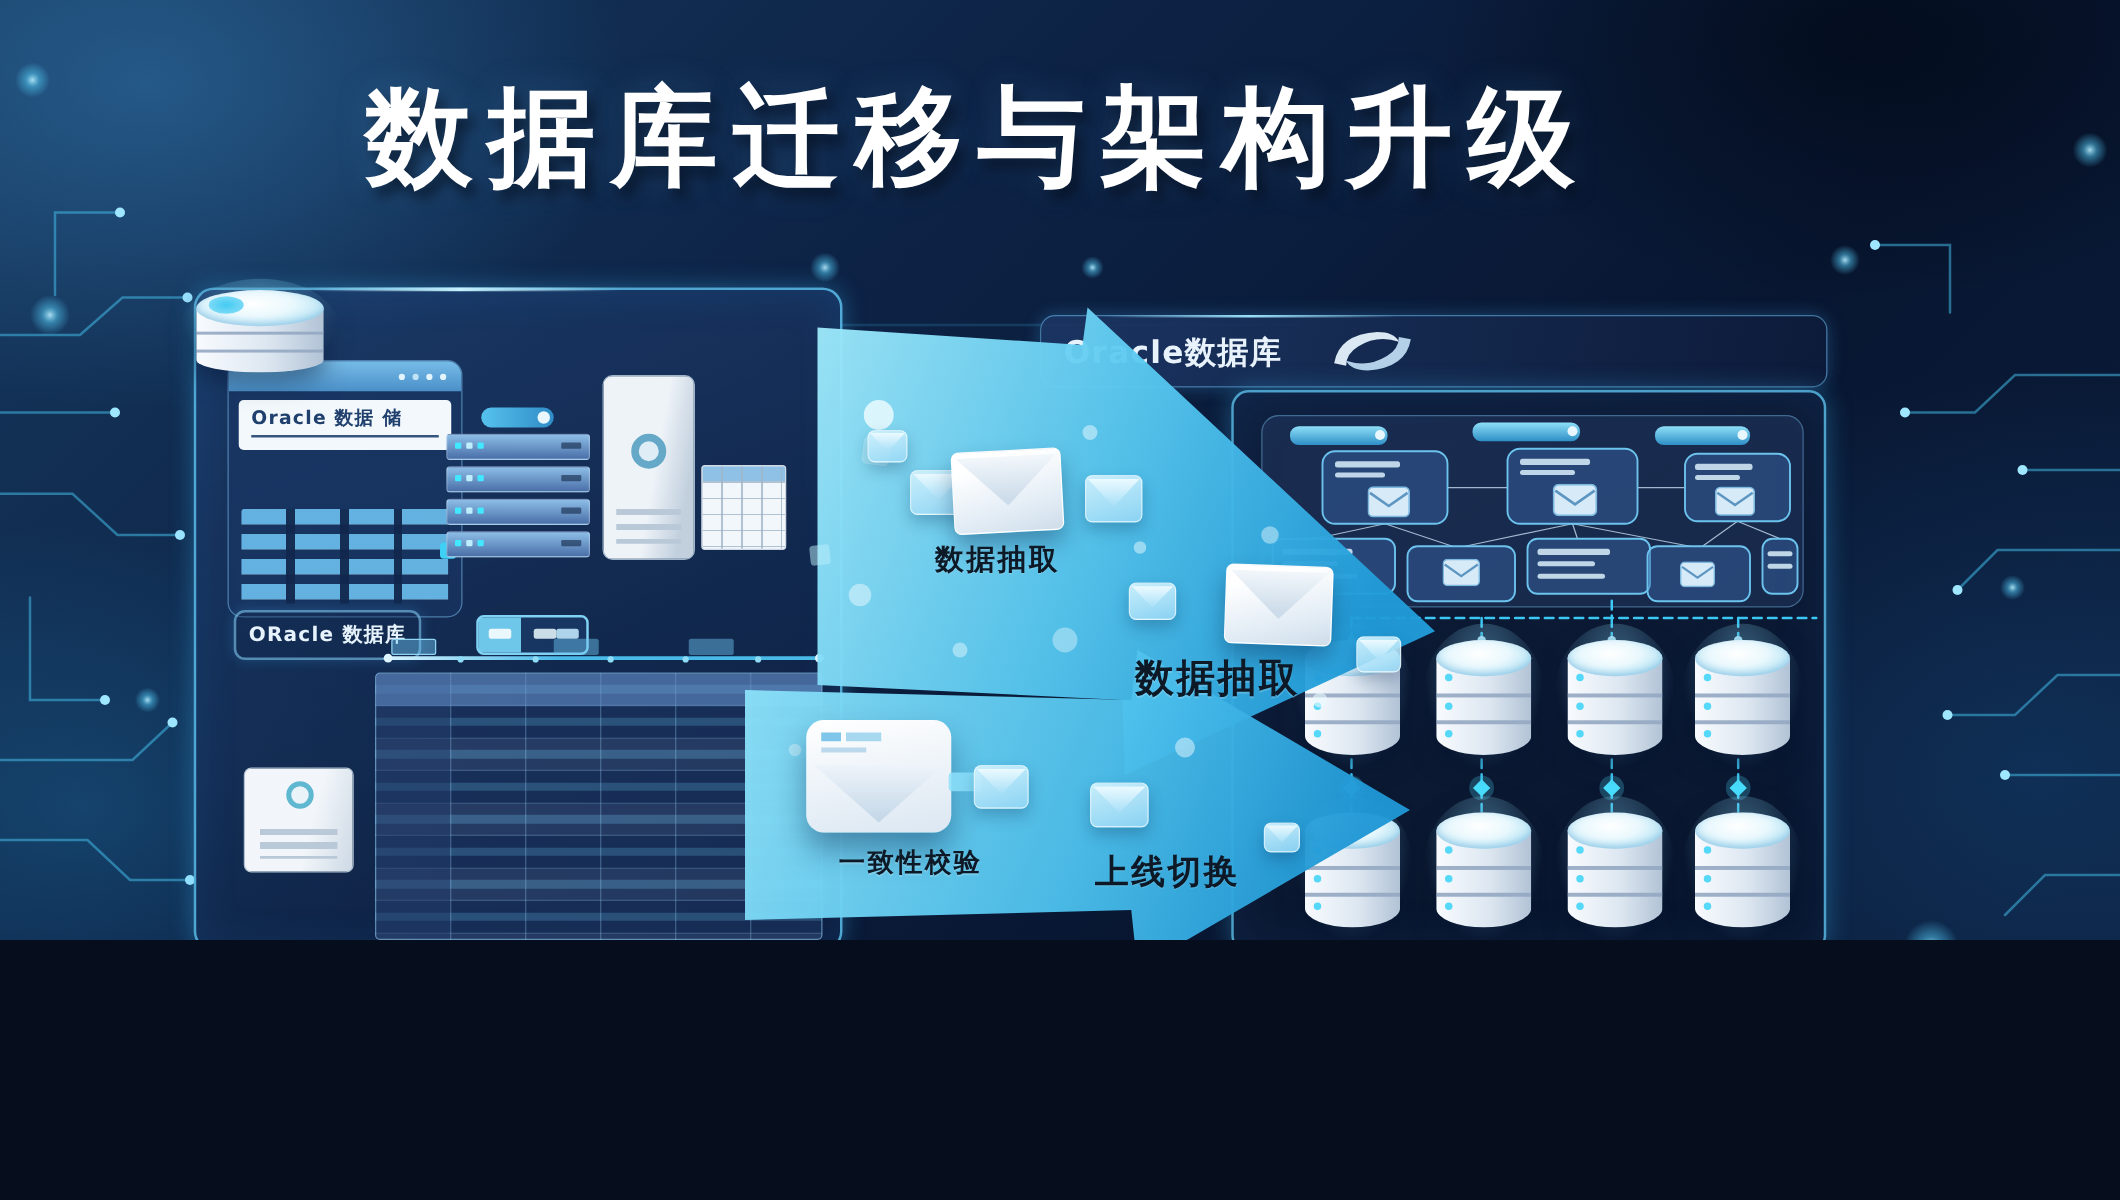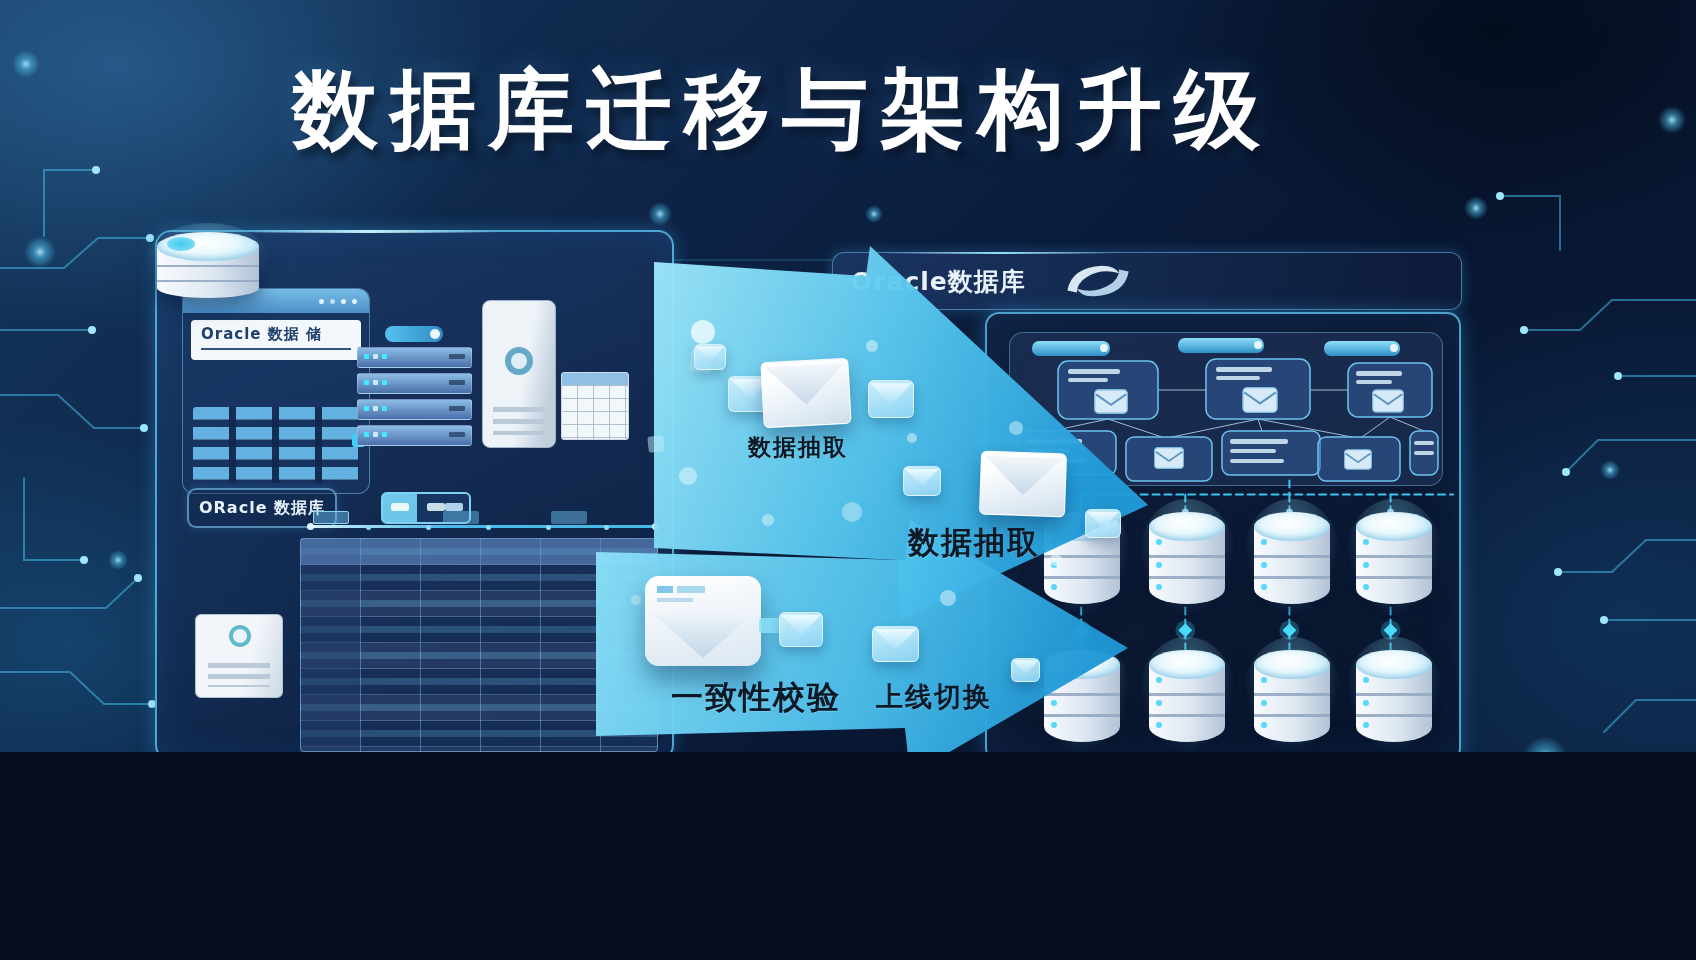--- a/index.html
+++ b/index.html
@@ -154,21 +154,21 @@
       linear-gradient(#bcd8ec,#bcd8ec) 0 12px/36px 4px no-repeat;}
   .mailcard::after{content:"";position:absolute;left:6px;right:6px;top:36px;height:46px;
     clip-path:polygon(0 0,100% 0,50% 100%);background:linear-gradient(#eef4fa,#c2d6e7);}
   .mail-stub{position:absolute;left:759px;top:618px;width:26px;height:15px;border-radius:3px;
     background:rgba(140,225,250,.85);z-index:5;}
 
   .step{position:absolute;z-index:6;color:#0d1926;font-weight:800;letter-spacing:2px;
     text-shadow:0 1px 0 rgba(255,255,255,.18);}
   .step-extract{left:748px;top:432px;font-size:23px;}
   .step-transform{left:908px;top:522px;font-size:31px;}
-  .step-verify{left:671px;top:676px;font-size:32px;}
+  .step-verify{left:671px;top:676px;font-size:21px;}
   .step-switch{left:864px;top:679px;font-size:27px;margin-left:12px;}
 
   
   .banner{position:absolute;left:832px;top:252px;width:630px;height:58px;z-index:2;box-sizing:border-box;
     border:1px solid rgba(110,190,240,.55);border-radius:12px;display:flex;align-items:center;padding:0 18px;
     background:linear-gradient(100deg,rgba(28,54,100,.92),rgba(14,28,58,.92));
     box-shadow:0 0 14px rgba(70,170,240,.3);}
   .banner::before{content:"";position:absolute;left:8%;right:55%;top:-1px;height:2px;
     background:linear-gradient(90deg,transparent,#9adef8,transparent);}
   .banner-src{color:#e8f2fb;font-size:25px;font-weight:800;letter-spacing:1px;}

